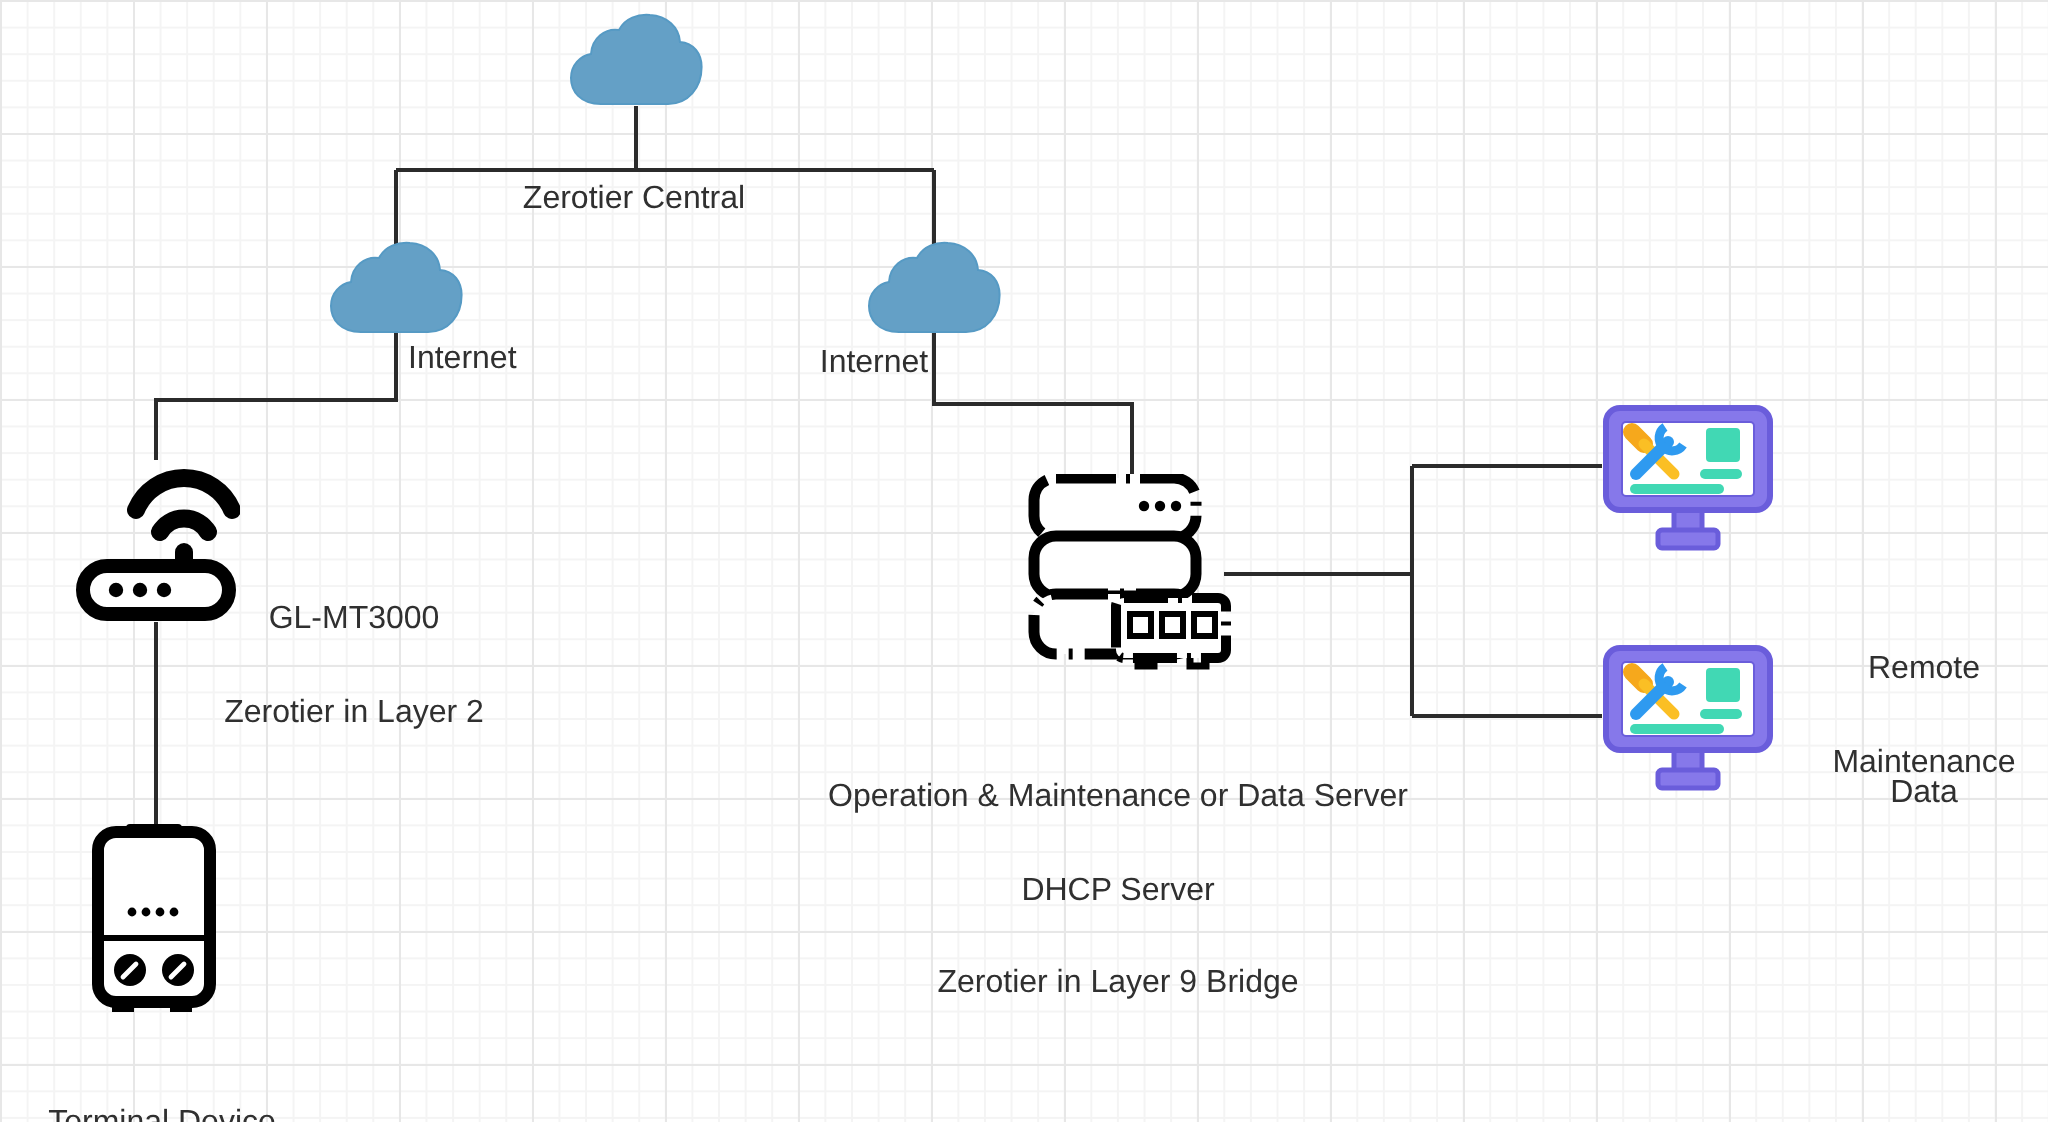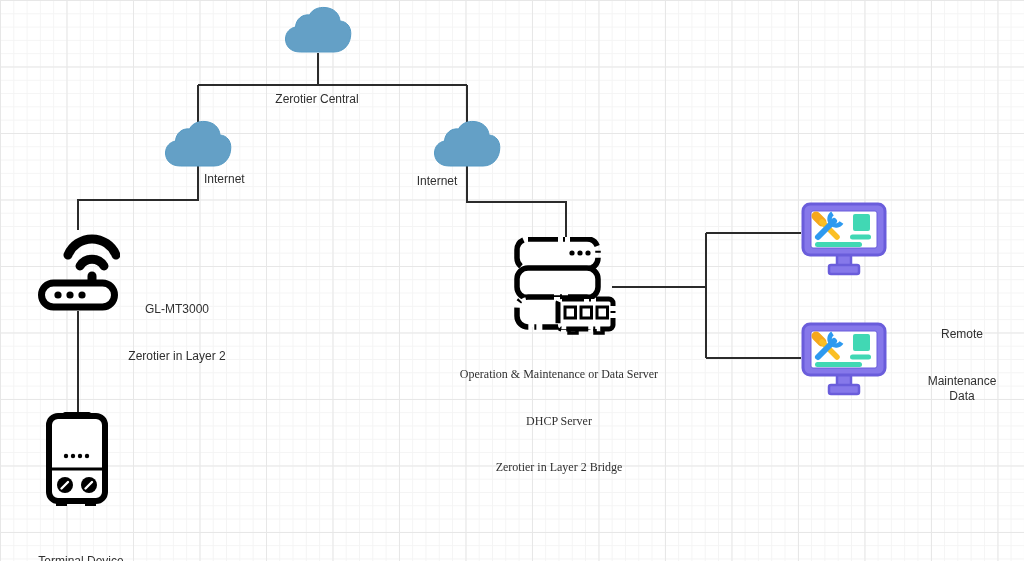--- a/index.html
+++ b/index.html
@@ -30,21 +30,21 @@
     stroke: #2b2b2b;
     stroke-width: 2;
     stroke-linejoin: miter;
   }
 
   .node { position: absolute; }
   .node svg { display: block; }
 
   .lbl {
     position: absolute;
-    font-size: 12px;
+    font-size: 16px;
     line-height: 15.5px;
     color: #303030;
     white-space: pre-wrap;
     text-align: center;
   }
   .lbl.center { transform: translateX(-50%); }
   .lbl.leftalign { text-align: left; }
 </style>
 </head>
 <body>
@@ -133,24 +133,24 @@
       <circle cx="66" cy="16" r="2.6" fill="#000"></circle>
       <circle cx="74" cy="16" r="2.6" fill="#000"></circle>
       <rect x="44" y="62" width="55" height="30" rx="4" fill="#fff" stroke="#000" stroke-width="5" stroke-dasharray="22 5 2 5"></rect>
       <rect x="51" y="70" width="10.5" height="11" fill="#fff" stroke="#000" stroke-width="3"></rect>
       <rect x="67" y="70" width="10.5" height="11" fill="#fff" stroke="#000" stroke-width="3"></rect>
       <rect x="83" y="70" width="10.5" height="11" fill="#fff" stroke="#000" stroke-width="3"></rect>
       <path d="M55 92 v4 h8 v-4" fill="none" stroke="#000" stroke-width="3.5"></path>
       <path d="M81 92 v4 h8 v-4" fill="none" stroke="#000" stroke-width="3.5"></path>
     </svg>
   </div>
-  <div class="lbl center" style="left:559px; top:336px;font-family:Liberation Serif, serif;">
+  <div class="lbl center" style="left:559px; top:360px;">
     <div>Operation &amp; Maintenance or Data Server</div>
     <div>DHCP Server</div>
-    <div>Zerotier in Layer 2 Bridge</div>
+    <div>Zerotier in Layer 9 Bridge</div>
   </div>
 
   <div class="node" style="left:801px; top:202px;">
     <svg width="86" height="74" viewBox="0 0 86 74">
       <rect x="36" y="50" width="14" height="14" fill="#8678ea" stroke="#6a5ddb" stroke-width="2.5"></rect>
       <rect x="28" y="63" width="30" height="9" rx="2" fill="#8678ea" stroke="#6a5ddb" stroke-width="2.5"></rect>
       <rect x="2" y="2" width="82" height="51" rx="7" fill="#8678ea" stroke="#6a5ddb" stroke-width="3"></rect>
       <rect x="10" y="9" width="66" height="37" rx="2" fill="#fff" stroke="#6a5ddb" stroke-width="1"></rect>
       <rect x="52" y="12" width="17" height="17" rx="2" fill="#41d8b4"></rect>
       <rect x="49" y="32.5" width="21" height="5" rx="2.5" fill="#41d8b4"></rect>

